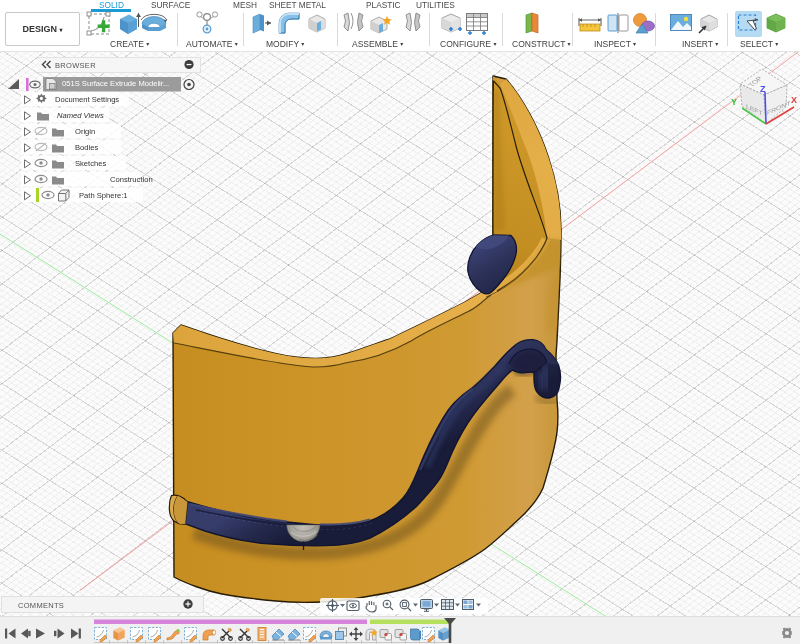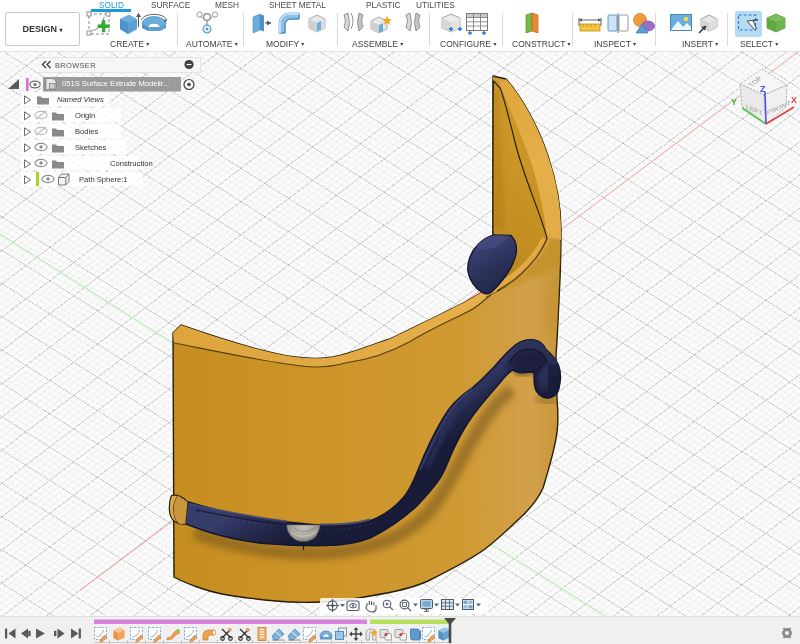--- a/index.html
+++ b/index.html
@@ -278,21 +278,21 @@
         <text x="731" y="105" font-size="9" fill="#30c030" font-weight="bold">Y</text>
         <text x="760" y="92" font-size="9" fill="#5050f0" font-weight="bold">Z</text>
         <text x="791" y="103" font-size="9" fill="#e04040" font-weight="bold">X</text>
       </g>
     </g>
   </svg>
 
   <div id="toolbar">
     <div class="tab" style="left:99px;color:#1a9bd7;font-weight:normal;">SOLID</div>
     <div class="tab" style="left:151px;">SURFACE</div>
-    <div class="tab" style="left:215px;">MESH</div>
+    <div class="tab" style="left:233px;">MESH</div>
     <div class="tab" style="left:269px;">SHEET METAL</div>
     <div class="tab" style="left:351px;margin-left:15px;">PLASTIC</div>
     <div class="tab" style="left:416px;">UTILITIES</div>
     <div style="position:absolute;left:91px;top:9px;width:40px;height:3px;background:#1a9bd7;"></div>
     <div id="designbtn">DESIGN <span style="font-size:6px;">▾</span></div>
 
     <svg width="800" height="52" style="position:absolute;left:0;top:0;" xmlns="http://www.w3.org/2000/svg" id="tbicons">
 
       <g transform="translate(88,13)">
         <rect x="1" y="1" width="20" height="20" fill="none" stroke="#8a8a8a" stroke-width="1" stroke-dasharray="3,2"></rect>
@@ -485,20 +485,31 @@
         <g transform="translate(46,1.5)">
             <path d="M0,0 h7 l3,3 v8 h-10 Z" fill="#e8e8e8" stroke="#777" stroke-width="0.7"></path>
             <rect x="3.5" y="5" width="5.5" height="5.5" fill="#cfcfcf" stroke="#777" stroke-width="0.7"></rect>
           </g>
         <circle cx="189" cy="7.5" r="5" fill="#f4f4f4" stroke="#444" stroke-width="1.2"></circle>
         <circle cx="189" cy="7.5" r="1.8" fill="#444"></circle>
       </svg>
       <div class="btxt" style="left:62px;top:2px;color:#fff;">051S Surface Extrude Modelir...</div>
     </div>
     <div class="brow">
+        <span class="bg" style="width:108px;"></span>
+        <svg width="10" height="12" style="position:absolute;left:23px;top:1.5px;">
+          <path d="M1.5,1.8 L7.5,5.8 L1.5,9.8 Z" fill="#fdfdfd" stroke="#6d6d6d" stroke-width="1"></path>
+        </svg>
+      <svg width="12" height="12" style="position:absolute;left:36px;top:1px;">
+          <path d="M6,0.5 L7.3,2.7 L9.8,2.2 L9.9,4.8 L12,6 L9.9,7.2 L9.8,9.8 L7.3,9.3 L6,11.5 L4.7,9.3 L2.2,9.8 L2.1,7.2 L0,6 L2.1,4.8 L2.2,2.2 L4.7,2.7 Z" fill="#6f6f6f" transform="scale(0.9)"></path>
+          <circle cx="5.4" cy="5.4" r="1.6" fill="#fff"></circle>
+        </svg>
+      <div class="btxt" style="left:55px;">Document Settings</div>
+    </div>
+    <div class="brow">
         <span class="bg" style="width:88px;"></span>
         <svg width="10" height="12" style="position:absolute;left:23px;top:1.5px;">
           <path d="M1.5,1.8 L7.5,5.8 L1.5,9.8 Z" fill="#fdfdfd" stroke="#6d6d6d" stroke-width="1"></path>
         </svg>
       <svg width="12" height="10" style="position:absolute;left:37px;top:2.5px;">
           <path d="M0,1.5 h4 l1.2,1.5 H12 V9.5 H0 Z" fill="#8a8a8a"></path>
         </svg>
       <div class="btxt" style="left:57px;font-style:italic;">Named Views</div>
     </div>
     <div class="brow">
@@ -567,20 +578,28 @@
           <ellipse cx="7" cy="5" rx="6" ry="3.6" stroke="#8d8d8d" fill="none" stroke-width="1.2"></ellipse>
           <circle cx="7" cy="5" r="1.7" fill="#8d8d8d"></circle>
         </svg>
       <svg width="13" height="13" style="position:absolute;left:58px;top:0.5px;">
           <path d="M3.5,1 L11,1 L11,8.5 L7.5,12 L0.5,12 L0.5,4.5 Z M0.5,4.5 L7.8,4.5 L7.8,12 M7.8,4.5 L11,1" fill="#f2f2f2" stroke="#666" stroke-width="0.9"></path>
         </svg>
       <div class="btxt" style="left:79px;">Path Sphere:1</div>
     </div>
   </div>
 
+  <div id="comments">
+    <div class="t">COMMENTS</div>
+    <svg width="11" height="11" style="position:absolute;right:9px;top:2px;">
+        <circle cx="5" cy="5" r="4.7" fill="#3d3d3d"></circle>
+        <rect x="2.4" y="4.4" width="5.2" height="1.2" fill="#fff"></rect>
+        <rect x="4.4" y="2.4" width="1.2" height="5.2" fill="#fff"></rect>
+      </svg>
+  </div>
 
   <svg id="navsvg" width="175" height="22" style="position:absolute;left:320px;top:594px;" xmlns="http://www.w3.org/2000/svg">
     <rect x="0" y="4" width="168" height="16" rx="2" fill="#ffffff" opacity="0.85"></rect>
 
     <g transform="translate(7,6)" stroke="#4e5a66" fill="none" stroke-width="1.1">
       <circle cx="5.5" cy="5.5" r="4.6"></circle>
       <circle cx="5.5" cy="5.5" r="1.5" fill="#4e5a66" stroke="none"></circle>
       <line x1="5.5" y1="-1" x2="5.5" y2="12"></line>
       <line x1="-1" y1="5.5" x2="12" y2="5.5"></line>
     </g>

